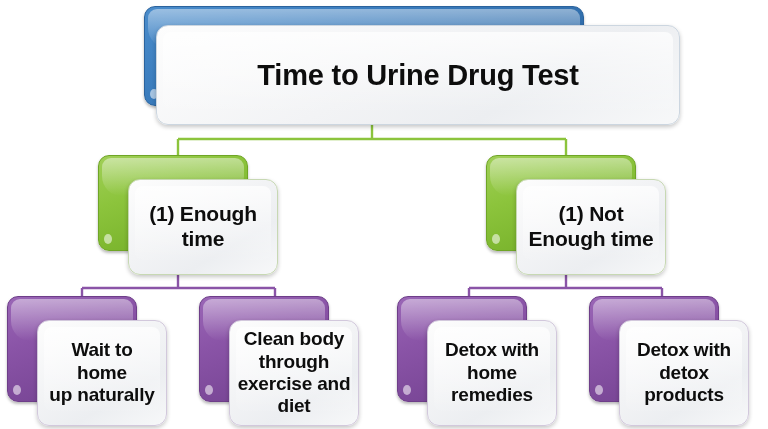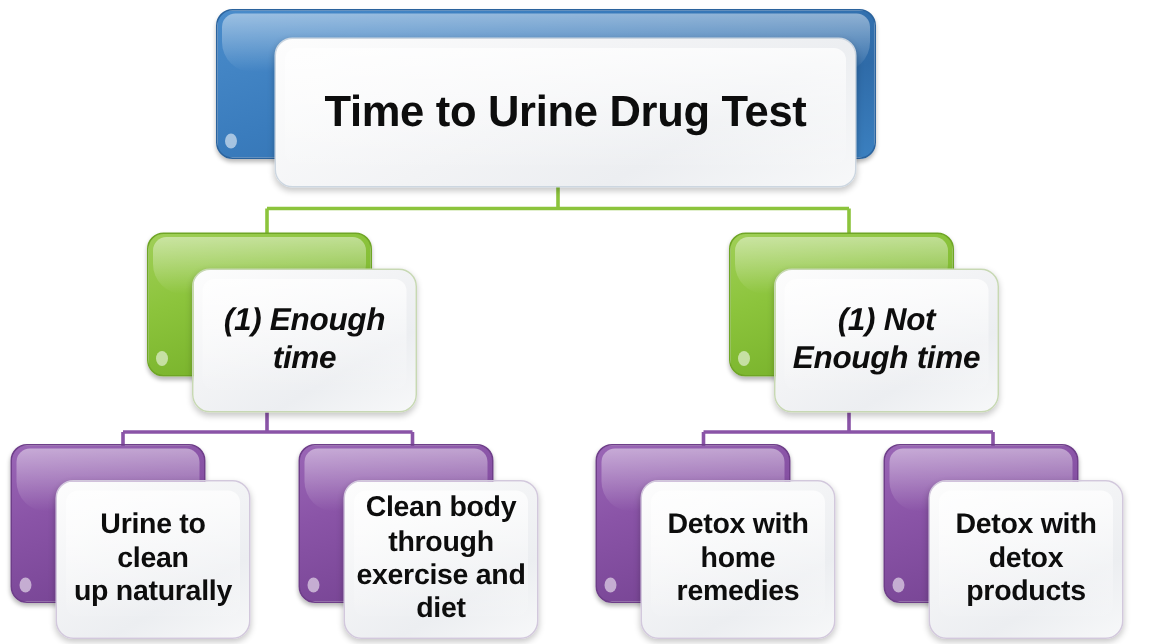--- a/index.html
+++ b/index.html
@@ -106,44 +106,44 @@
 
   
   #node-root .plate {
     width: 440px;
     height: 100px;
     background: linear-gradient(160deg, #4a8ccb 0%, #3a7cbd 35%, #2f6ba8 75%, #3b80c0 100%);
     border: 1px solid #2b639d;
     box-sizing: border-box;
   }
   #node-root .card {
-    left: 39px;
+    left: 12px;
     top: 19px;
-    width: 388px;
+    width: 524px;
     height: 100px;
     border: 1px solid #ccd6e0;
   }
   #node-root .label { font-size: 29px; }
 
   
   .lvl2 .plate {
     width: 150px;
     height: 96px;
     background: linear-gradient(160deg, #a0cf57 0%, #8cc43c 35%, #79b32c 75%, #93c945 100%);
     border: 1px solid #6fa526;
     box-sizing: border-box;
   }
   .lvl2 .card {
     left: 30px;
     top: 24px;
     width: 150px;
     height: 96px;
     border: 1px solid #c7d8b3;
   }
-  .lvl2 .label { font-size: 21px; font-style: italic; }
+  .lvl2 .label { font-size: 21px; }
 
   
   .lvl3 .plate {
     width: 130px;
     height: 106px;
     background: linear-gradient(160deg, #9a66b6 0%, #8a54a7 35%, #7a4797 75%, #9160ae 100%);
     border: 1px solid #6e3e89;
     box-sizing: border-box;
   }
   .lvl3 .card {
@@ -203,21 +203,21 @@
     <div class="plate"></div>
     <div class="card">
       <span class="label">(1) Not
 Enough time</span>
     </div>
   </div>
 
   <div class="node lvl3" id="node-leaf-1" style="left:7px; top:296px;">
     <div class="plate"></div>
     <div class="card">
-      <span class="label">Urine to clean
+      <span class="label">Wait to home
 up naturally</span>
     </div>
   </div>
 
   <div class="node lvl3" id="node-leaf-2" style="left:199px; top:296px;">
     <div class="plate"></div>
     <div class="card">
       <span class="label">Clean body
 through
 exercise and

